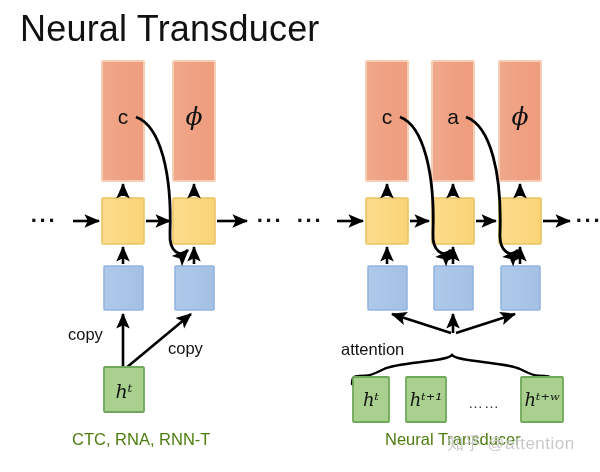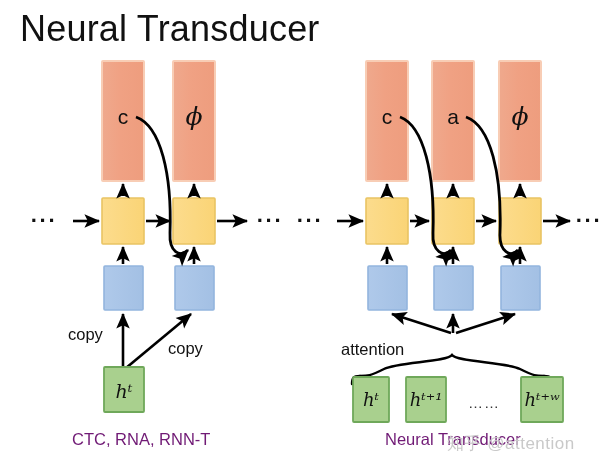--- a/index.html
+++ b/index.html
@@ -33,21 +33,21 @@
   }
   svg.diagram {
     position: absolute;
     left: 0; top: 0;
     width: 600px;
     height: 472px;
   }
   .cap {
     position: absolute;
     font-size: 16.5px;
-    color: #701a75;
+    color: #4d7c0f;
     white-space: nowrap;
   }
   #cap-left { left: 72px; top: 430px; }
   #cap-right { left: 385px; top: 430px; }
   .wm {
     position: absolute;
     left: 447px;
     top: 432px;
     font-size: 17px;
     color: #c9c9c9;

